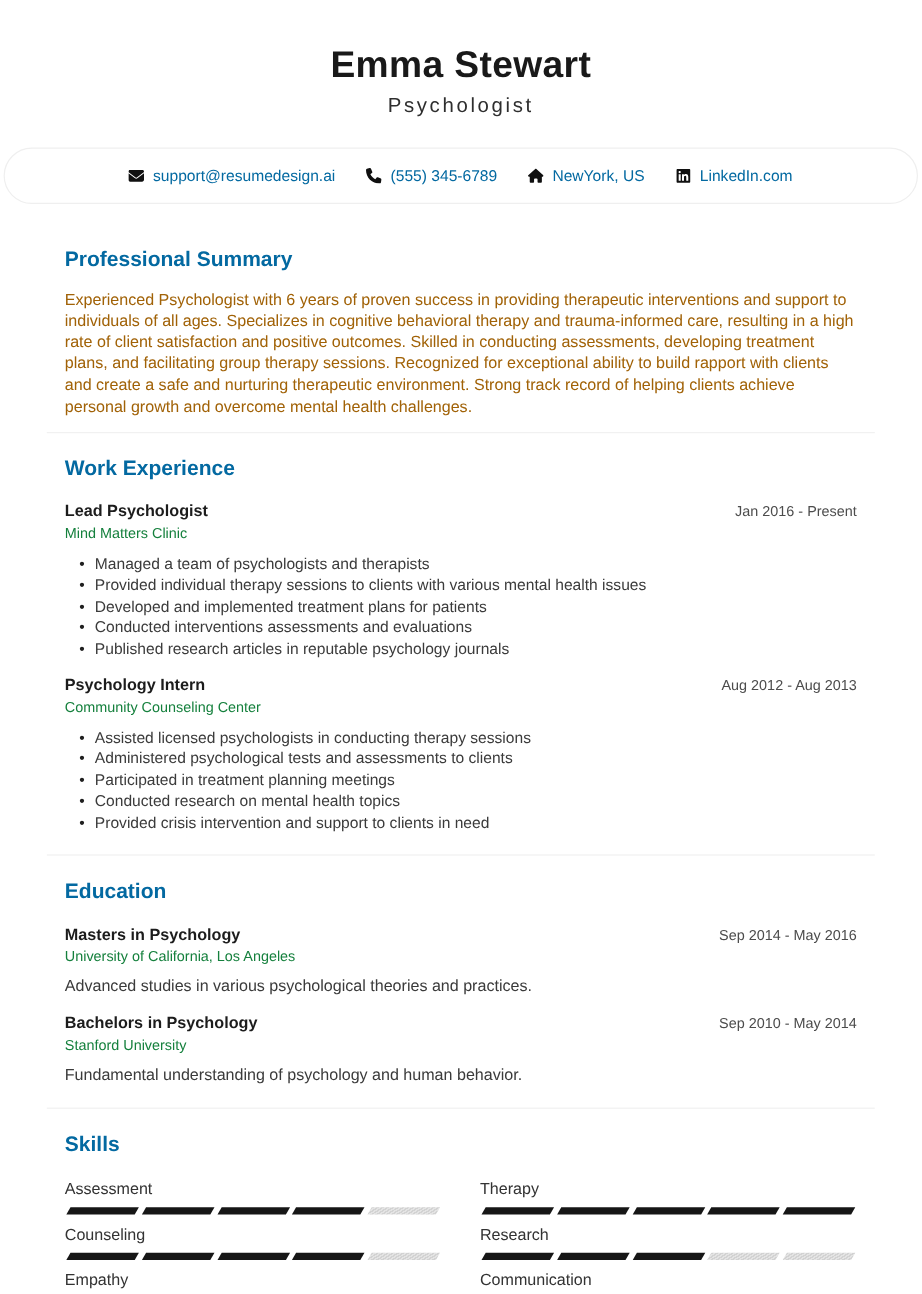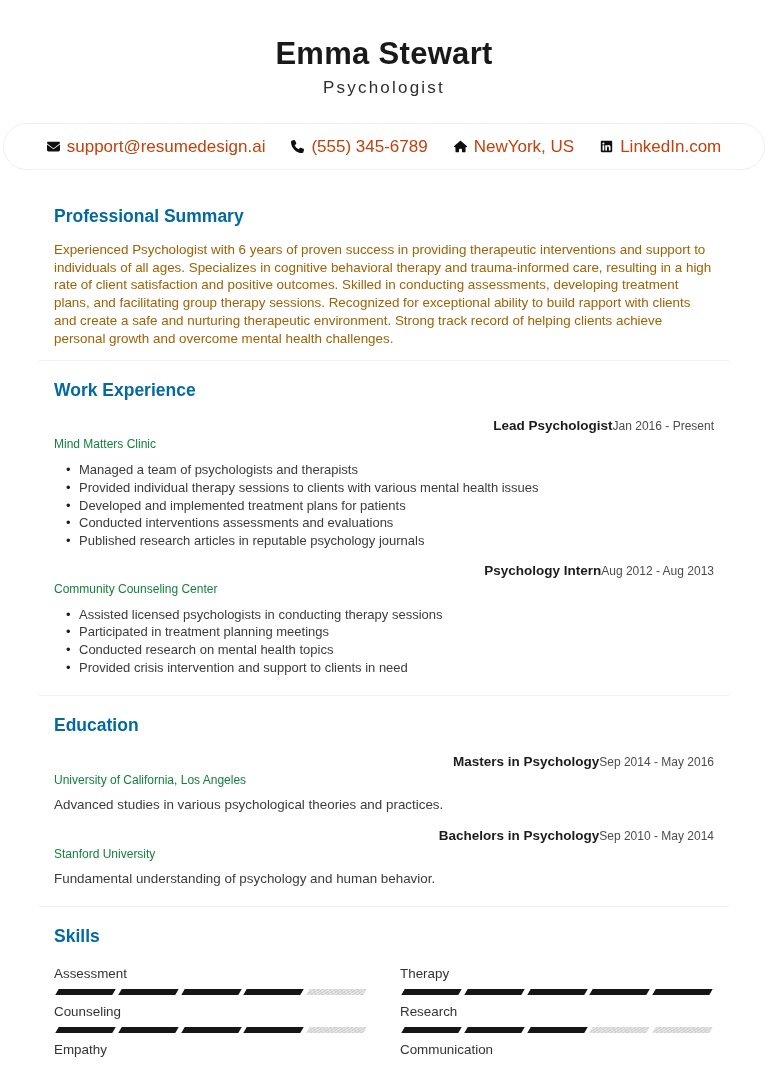--- a/index.html
+++ b/index.html
@@ -15,38 +15,38 @@
   .header { text-align: center; padding-top: 37px; }
   .name { font-size: 31px; line-height: 34px; font-weight: 700; color: #191919; letter-spacing: .3px; }
   .subtitle { margin-top: 7px; font-size: 17px; line-height: 20px; letter-spacing: 2.2px; color: #2e2e2e; }
 
   
   .contact-bar {
     margin: 25px 3px 0; height: 47px;
     border: 1px solid #efefef; border-radius: 24px;
     display: flex; align-items: center; justify-content: center; gap: 26px;
   }
-  .contact-item { display: flex; align-items: center; gap: 7px; font-size: 17px; color: #c2410c; text-decoration: none; }
+  .contact-item { display: flex; align-items: center; gap: 7px; font-size: 13px; color: #0369a1; text-decoration: none; }
   .contact-item svg { width: 13px; height: 13px; fill: #101010; flex: none; }
 
   
   .content { margin: 0 39px; }
   .section { padding: 0 15px; }
   .section-title { font-size: 17.5px; line-height: 20px; font-weight: 700; color: #0369a1; }
   .divider { border: 0; border-top: 1px solid #f1f1f1; height: 0; margin: 13px 0 0; }
   .divider.tight { margin-top: 18px; }
 
   .summary-section { padding-top: 36px; }
   .summary-text { margin-top: 15px; font-size: 13.4px; line-height: 17.7px; color: #a16207; }
 
   .work-section, .education-section, .skills-section { padding-top: 19px; }
 
   .job { margin-top: 17px; }
   .job + .job { margin-top: 12px; }
-  .row { display: flex; justify-content: flex-end; align-items: baseline; }
+  .row { display: flex; justify-content: space-between; align-items: baseline; }
   .role, .degree { font-size: 13.5px; line-height: 18px; font-weight: 700; color: #1c1c1c; }
   .date { font-size: 12px; line-height: 18px; color: #4c4c4c; white-space: nowrap; }
   .org { font-size: 12px; line-height: 18px; color: #15803d; }
   .bullets { margin: 8px 0 0 12px; list-style: none; }
   .bullets li { position: relative; padding-left: 13px; font-size: 13px; line-height: 17.7px; color: #3b3b3b; }
   .bullets li::before { content: "\2022"; position: absolute; left: 0; top: 0; color: #1f1f1f; }
 
   .edu { margin-top: 18px; }
   .edu + .edu { margin-top: 13px; }
   .edu-desc { margin-top: 7px; font-size: 13.4px; line-height: 18px; color: #3b3b3b; }
@@ -129,20 +129,21 @@
       </article>
 
       <article class="job">
         <div class="row">
           <span class="role">Psychology Intern</span>
           <span class="date">Aug 2012 - Aug 2013</span>
         </div>
         <div class="org">Community Counseling Center</div>
         <ul class="bullets">
           <li>Assisted licensed psychologists in conducting therapy sessions</li>
+          <li>Administered psychological tests and assessments to clients</li>
           <li>Participated in treatment planning meetings</li>
           <li>Conducted research on mental health topics</li>
           <li>Provided crisis intervention and support to clients in need</li>
         </ul>
       </article>
     </section>
 
     <hr class="divider tight">
 
     <section class="section education-section">

